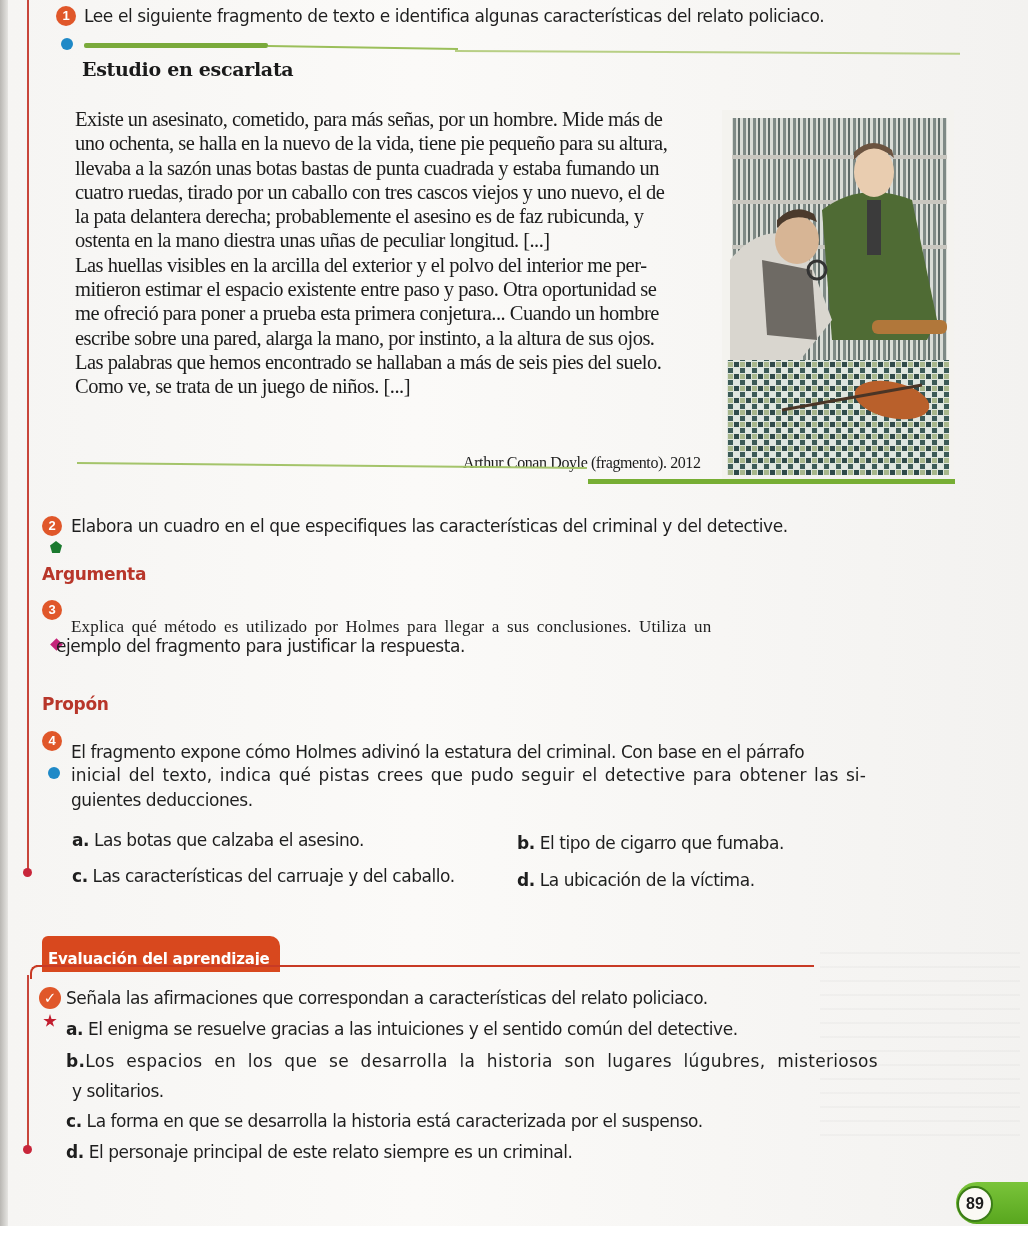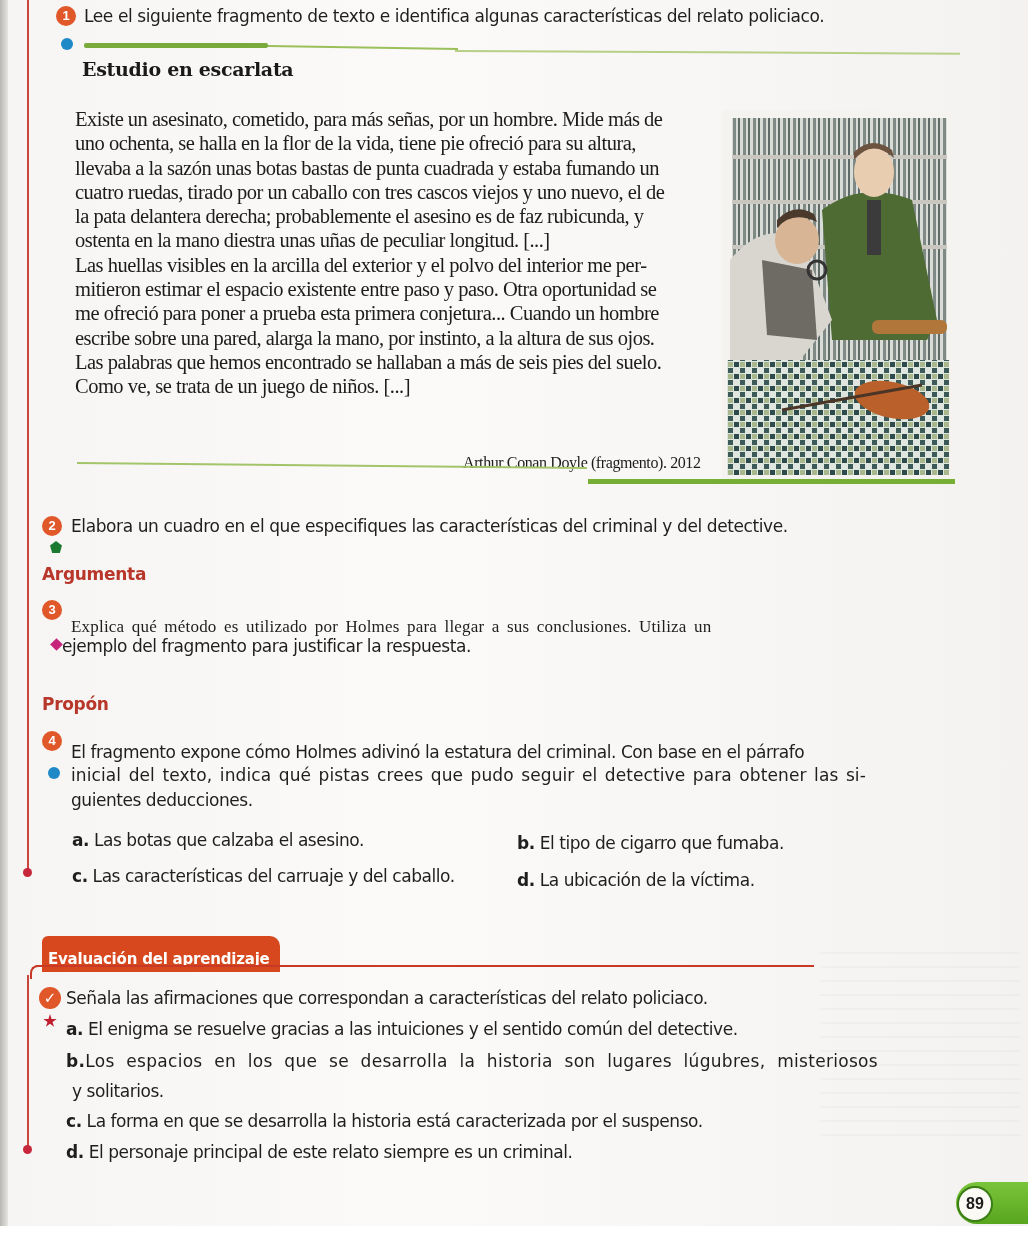--- a/index.html
+++ b/index.html
@@ -127,21 +127,21 @@
 <div class="instr" style="left:84px; top:6px;">Lee el siguiente fragmento de texto e identifica algunas características del relato policiaco.</div>
 
 <div class="green-rule thick" style="left:84px; top:43px; width:184px; border-radius:2px; background:#7aaa3b;"></div>
 <div class="green-rule" style="left:268px; top:45px; width:190px; transform:rotate(0.9deg); transform-origin:left;"></div>
 <div class="green-rule" style="left:455px; top:50px; width:505px; transform:rotate(0.3deg); transform-origin:left; background:#b8cf85;"></div>
 
 <div class="serif-title">Estudio en escarlata</div>
 
 <div class="passage">
   <span class="line">Existe un asesinato, cometido, para más señas, por un hombre. Mide más de</span>
-  <span class="line">uno ochenta, se halla en la flor de la vida, tiene pie ofreció para su altura,</span>
+  <span class="line">uno ochenta, se halla en la nuevo de la vida, tiene pie pequeño para su altura,</span>
   <span class="line">llevaba a la sazón unas botas bastas de punta cuadrada y estaba fumando un</span>
   <span class="line">cuatro ruedas, tirado por un caballo con tres cascos viejos y uno nuevo, el de</span>
   <span class="line">la pata delantera derecha; probablemente el asesino es de faz rubicunda, y</span>
   <span class="line">ostenta en la mano diestra unas uñas de peculiar longitud. [...]</span>
   <span class="line">Las huellas visibles en la arcilla del exterior y el polvo del interior me per-</span>
   <span class="line">mitieron estimar el espacio existente entre paso y paso. Otra oportunidad se</span>
   <span class="line">me ofreció para poner a prueba esta primera conjetura... Cuando un hombre</span>
   <span class="line">escribe sobre una pared, alarga la mano, por instinto, a la altura de sus ojos.</span>
   <span class="line">Las palabras que hemos encontrado se hallaban a más de seis pies del suelo.</span>
   <span class="line">Como ve, se trata de un juego de niños. [...]</span>
@@ -193,21 +193,21 @@
 <div class="green-rule thick" style="left:588px; top:479px; width:367px; background:#77ae34;"></div>
 
 <div class="num-badge" style="left:42px; top:516px;">2</div>
 <div class="instr" style="left:71px; top:516px;">Elabora un cuadro en el que especifiques las características del criminal y del detective.</div>
 <div class="marker green" style="left:50px; top:541px;"></div>
 
 <div class="section-heading" style="left:42px; top:564px;">Argumenta</div>
 <div class="num-badge" style="left:42px; top:600px;">3</div>
 <div class="body-text" style="left:71px; top:617px; letter-spacing:0.2px; word-spacing:3px;font-family:Liberation Serif, serif;">Explica qué método es utilizado por Holmes para llegar a sus conclusiones. Utiliza un</div>
 <div class="marker pink" style="left:52px; top:640px;"></div>
-<div class="body-text" style="left:62px; top:636px;">ejemplo del fragmento para justificar la respuesta.</div>
+<div class="body-text" style="left:56px; top:636px;">ejemplo del fragmento para justificar la respuesta.</div>
 
 <div class="section-heading" style="left:42px; top:694px;">Propón</div>
 <div class="num-badge" style="left:42px; top:731px;">4</div>
 <div class="body-text" style="left:71px; top:742px;">El fragmento expone cómo Holmes adivinó la estatura del criminal. Con base en el párrafo</div>
 <div class="marker blue" style="left:48px; top:767px;"></div>
 <div class="body-text" style="left:71px; top:765px; letter-spacing:0.1px; word-spacing:2px;">inicial del texto, indica qué pistas crees que pudo seguir el detective para obtener las si-</div>
 <div class="body-text" style="left:71px; top:790px;">guientes deducciones.</div>
 
 <div class="body-text" style="left:72px; top:830px;">
   <span class="opt-letter">a.</span>

